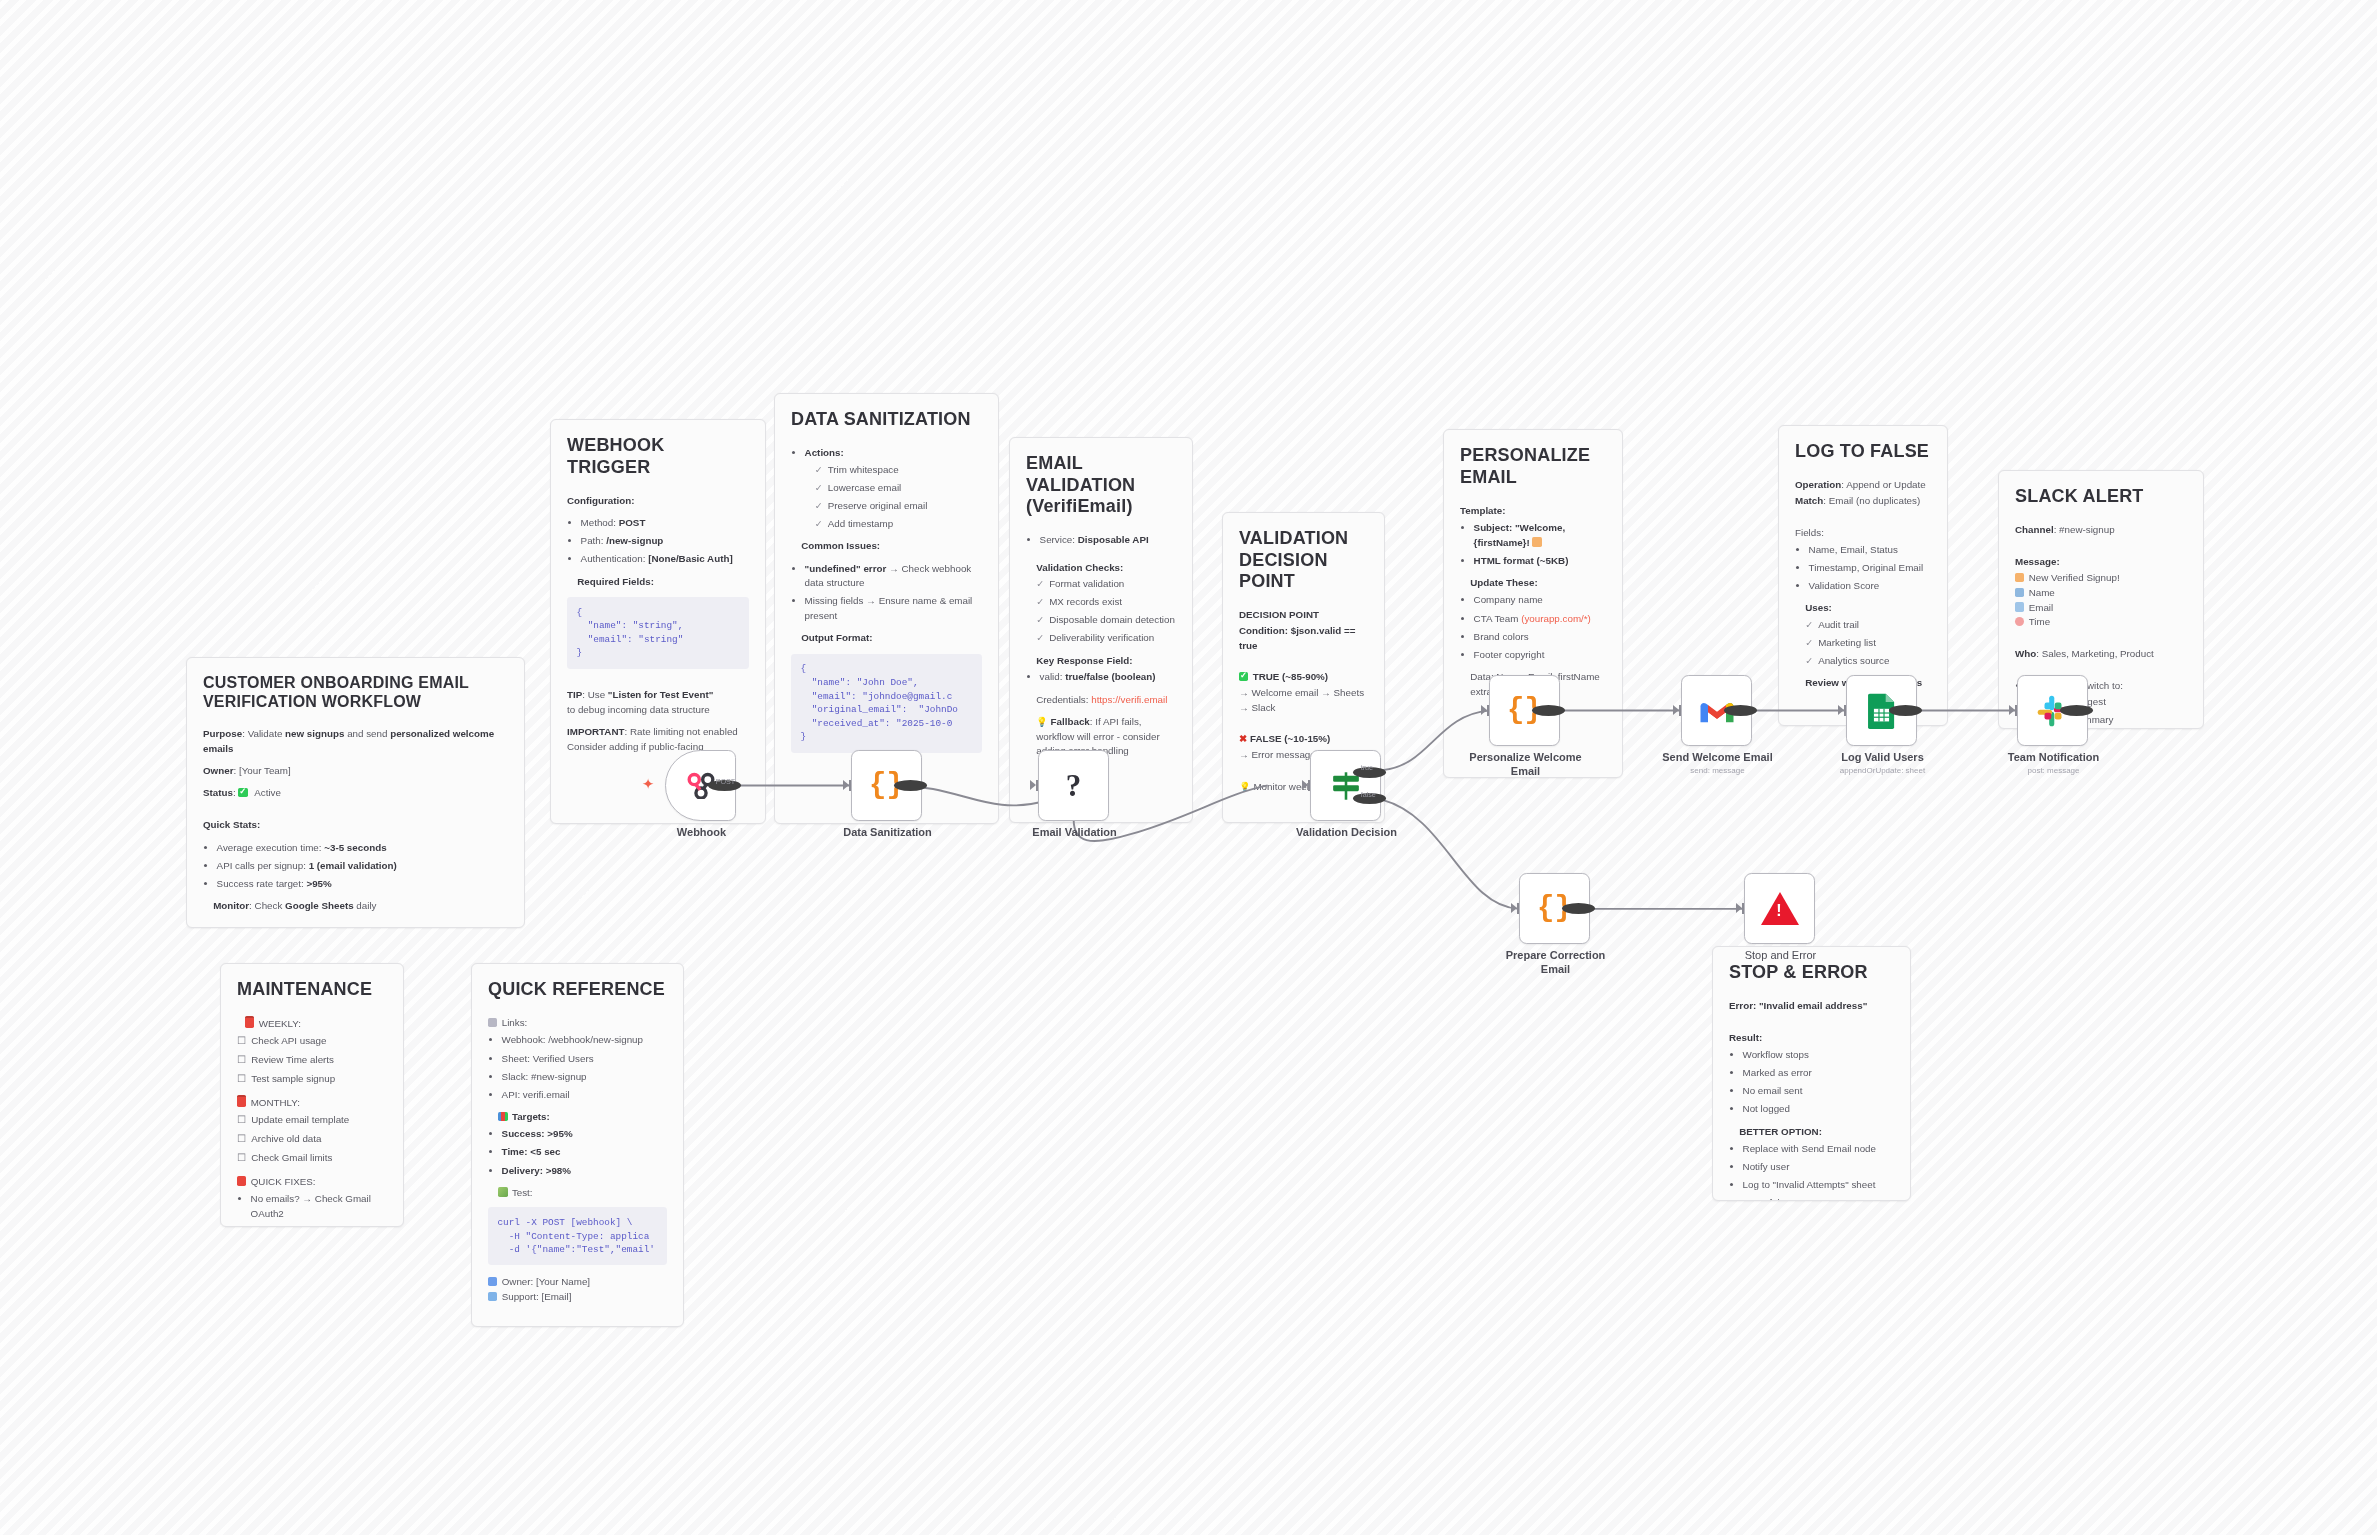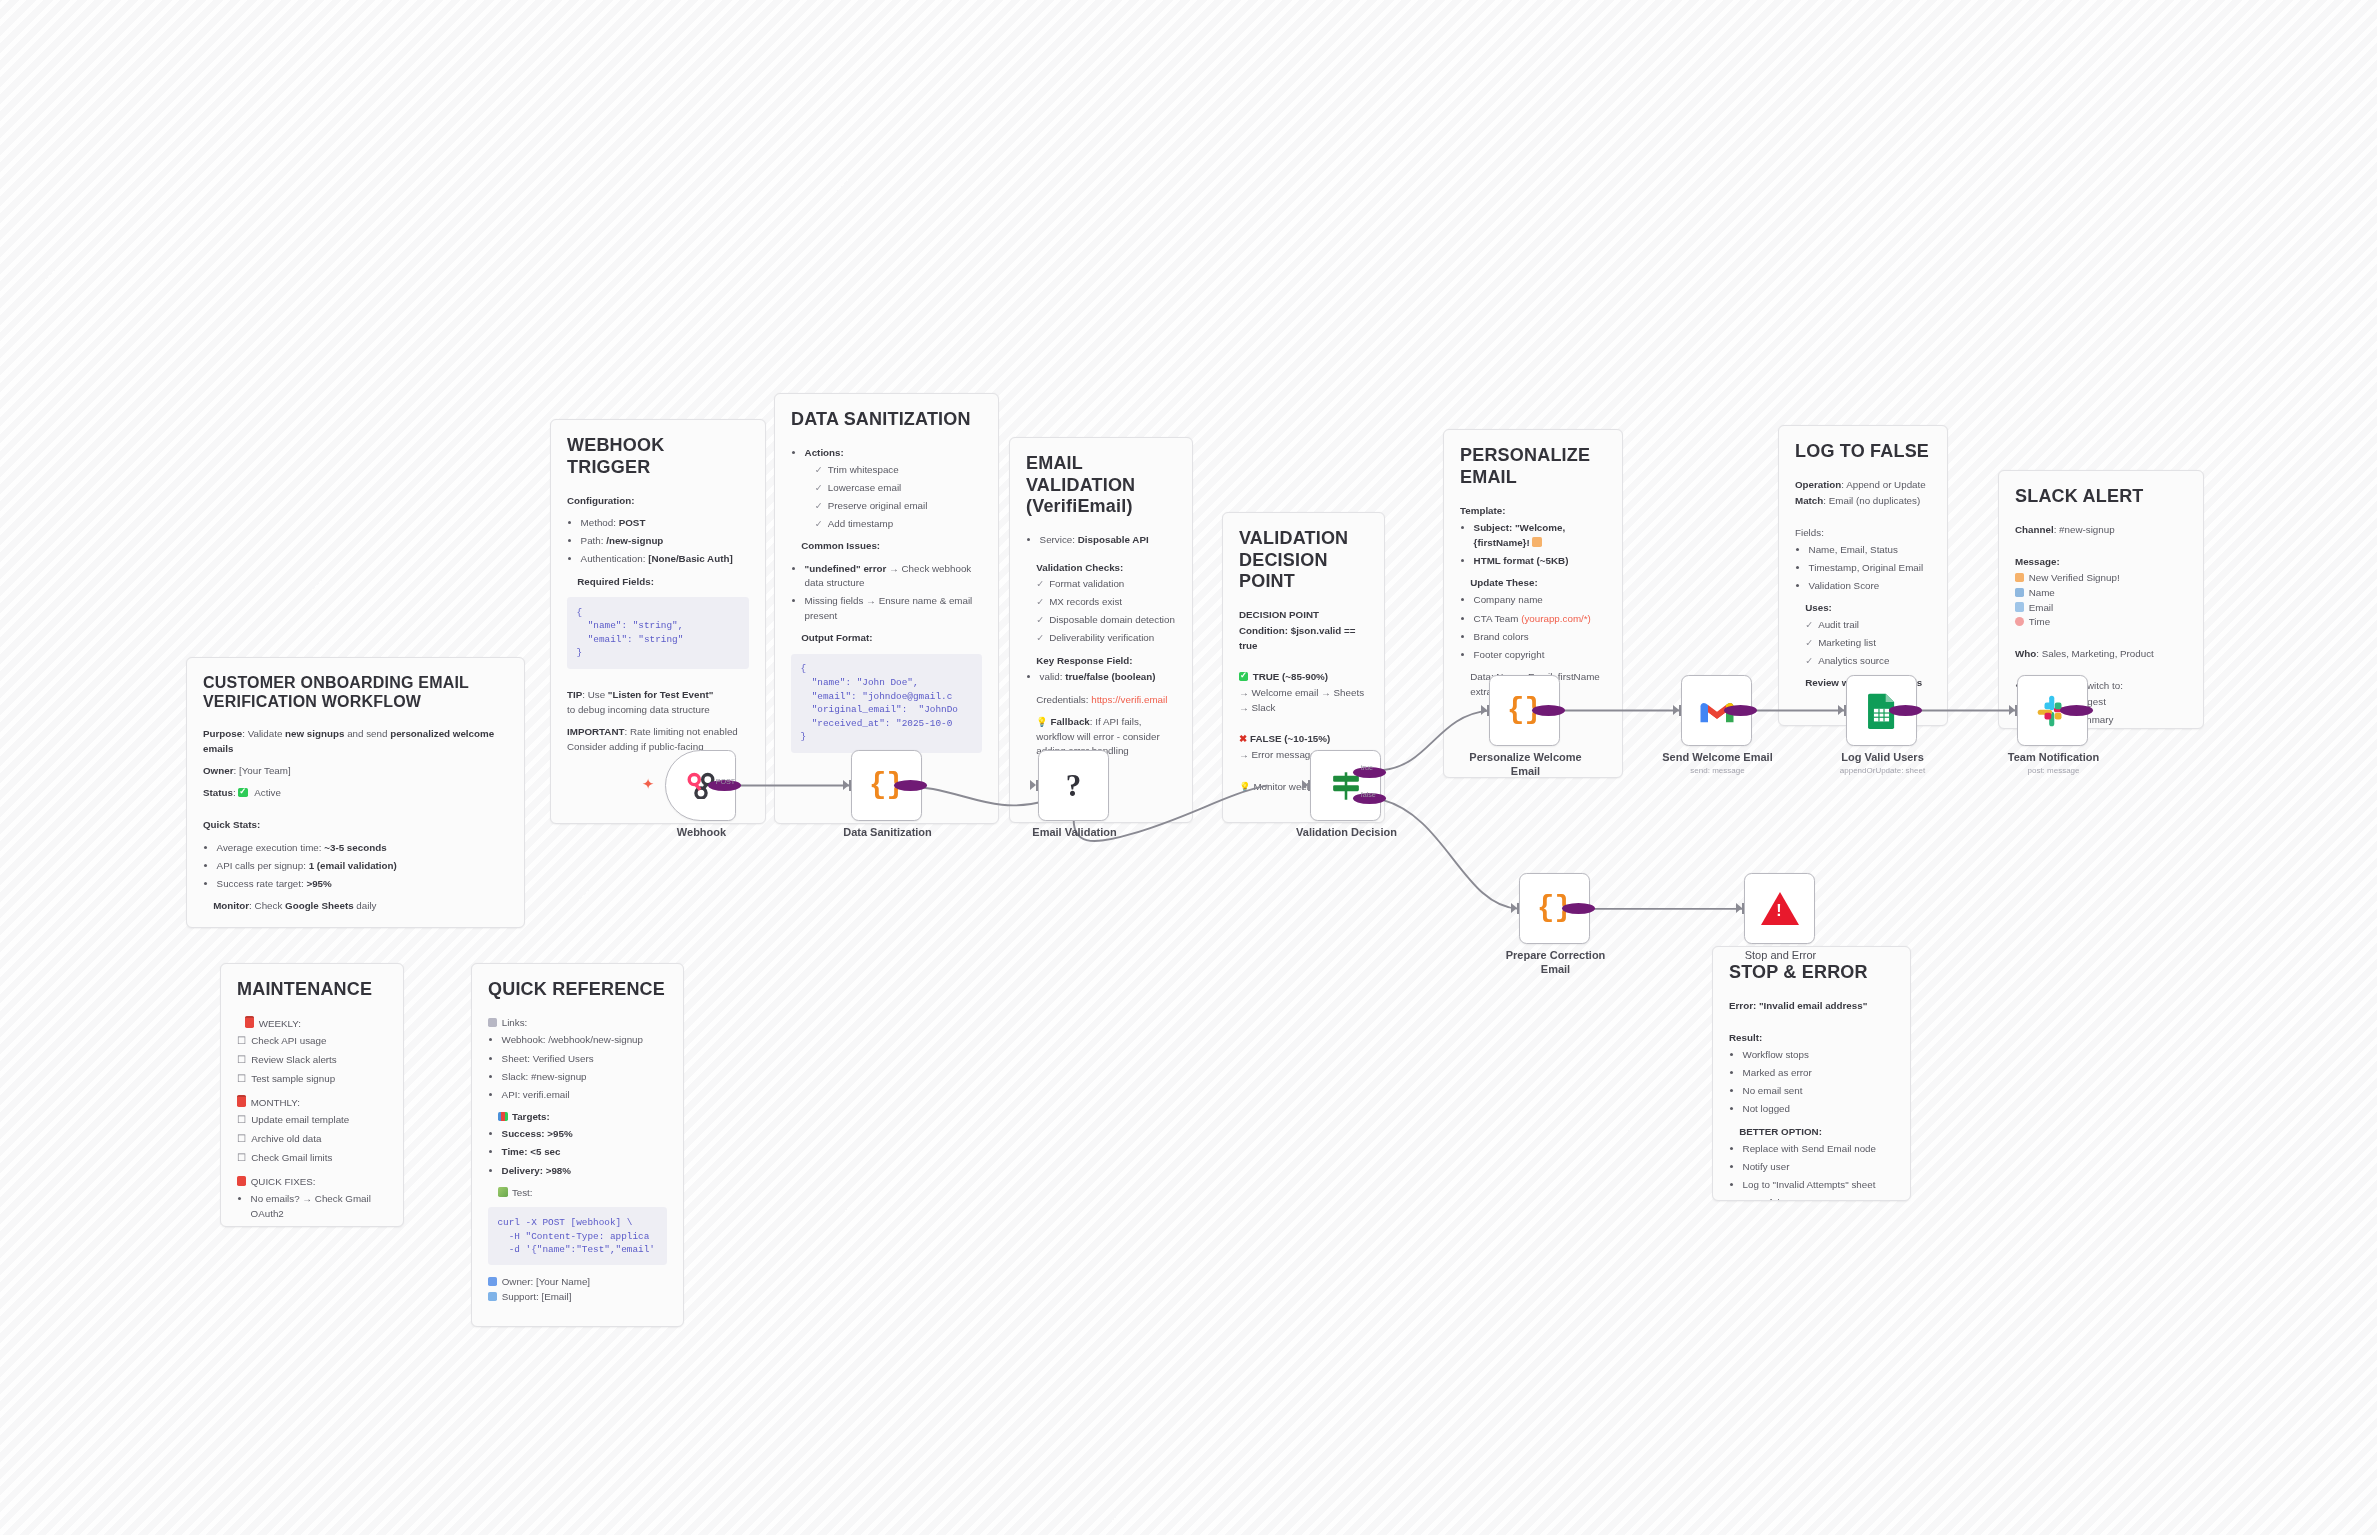--- a/index.html
+++ b/index.html
@@ -69,21 +69,21 @@
   
   .node{position:absolute;width:71px;height:71px;background:#fff;
     border:1.4px solid #b9b9c0;border-radius:7.7px;box-sizing:border-box;
     display:flex;align-items:center;justify-content:center;
     box-shadow:0 0.9px 1.7px rgba(0,0,0,.06);z-index:5;}
   .node.trigger{border-top-left-radius:36px;border-bottom-left-radius:36px;}
   .node-label{position:absolute;top:75px;left:-29px;width:129px;text-align:center;
     font-size:11px;color:#4b4b54;line-height:1.25;font-weight:600;}
   .node-sub{position:absolute;top:auto;left:-29px;width:129px;text-align:center;
     font-size:8px;color:#a3a3ad;}
-  .port{position:absolute;width:33px;height:11px;border-radius:50%;background:#701a75;
+  .port{position:absolute;width:33px;height:11px;border-radius:50%;background:#404040;
     top:50%;margin-top:-5.5px;z-index:6;}
   .port.out{right:-6px;}
   .port-lbl{position:absolute;font-size:7.2px;color:#9a9aa4;left:7.7px;top:-3.4px;white-space:nowrap;}
   .inarrow{position:absolute;left:-9.4px;top:50%;margin-top:-5.1px;width:0;height:0;
     border-left:6.8px solid #8a8a93;border-top:5.1px solid transparent;border-bottom:5.1px solid transparent;z-index:6;}
   .inarrow:after{content:"";position:absolute;left:0px;top:-5.1px;width:2.6px;height:10.2px;background:#8a8a93;}
   .bolt{position:absolute;font-size:14.5px;color:#f2604a;z-index:6;}
   svg.wires{position:absolute;inset:0;width:100%;height:100%;z-index:2;}
 
   
@@ -348,21 +348,21 @@
     </ul>
   </div>
 
   <div class="note" style="left:220px;top:963px;width:184px;height:264px;">
     <h2>MAINTENANCE</h2>
     <p style="margin-bottom:1.7px;padding-left:8px;">
       <span class="sq sq-cal"></span><span>WEEKLY:</span>
     </p>
     <ul class="boxes">
       <li>Check API usage</li>
-      <li>Review Slack alerts</li>
+      <li>Review Time alerts</li>
       <li>Test sample signup</li>
     </ul>
     <p style="margin-bottom:1.7px;">
       <span class="sq sq-cal"></span><span>MONTHLY:</span>
     </p>
     <ul class="boxes">
       <li>Update email template</li>
       <li>Archive old data</li>
       <li>Check Gmail limits</li>
     </ul>

